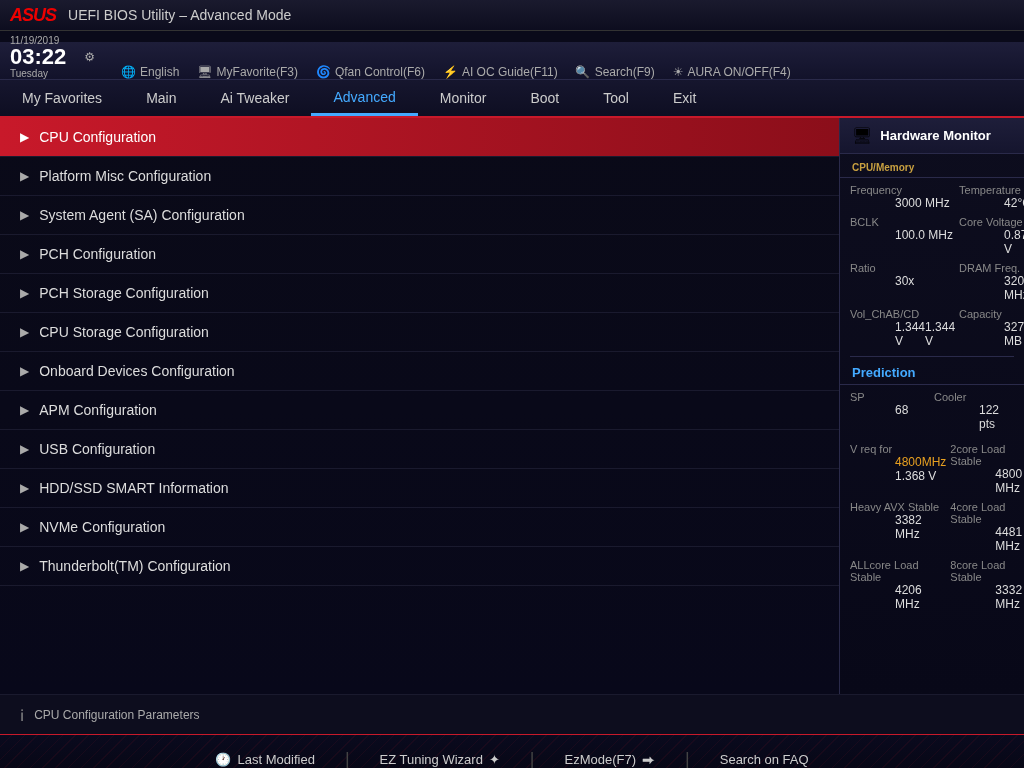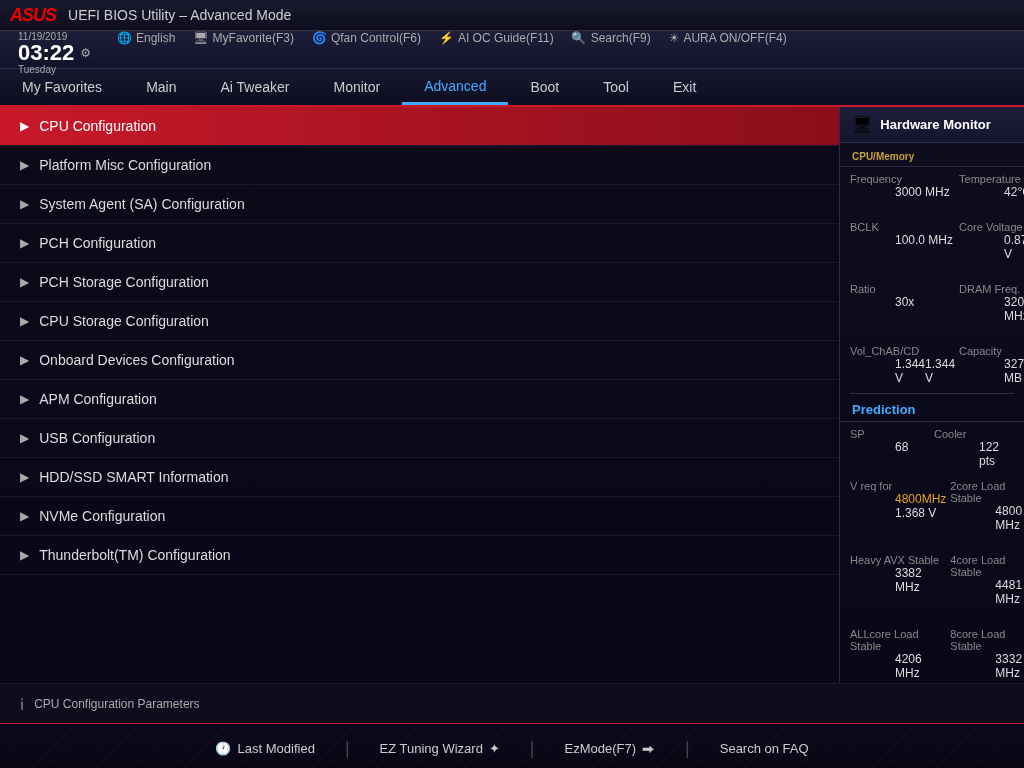--- a/index.html
+++ b/index.html
@@ -34,24 +34,25 @@
       color: #ccc;
       font-size: 14px;
       font-weight: normal;
     }
 
     
     .toolbar {
       background: linear-gradient(180deg, #1e1e3a 0%, #12122a 100%);
       height: 38px;
       display: flex;
-      align-items: flex-start;
-      padding: 0 18px;
+      align-items: flex-end;
+      padding: 0 10px;
       gap: 18px;
       border-bottom: 1px solid #2a2a4a;
+      margin-top: 11px;
     }
     .toolbar-item {
       color: #aaa;
       font-size: 12px;
       display: flex;
       align-items: center;
       gap: 4px;
       cursor: pointer;
     }
     .toolbar-datetime {
@@ -200,21 +201,21 @@
       color: #c8a040;
       font-size: 10px;
       font-weight: bold;
       padding: 8px 12px 4px;
       border-bottom: 1px solid #2a2a4a;
     }
     .hw-grid {
       display: grid;
       grid-template-columns: 1fr 1fr;
       padding: 6px 10px;
-      gap: 22px 4px;
+      gap: 6px 4px;
     }
     .hw-label {
       color: #888;
       font-size: 11px;
     }
     .hw-value {
       color: #ddd;
       font-size: 12px;
       font-weight: normal;
       margin-left: 45px;
@@ -241,21 +242,21 @@
 <body>
 
 <div class="header">
   <span class="asus-logo">ASUS</span>
   <span class="header-title">UEFI BIOS Utility – Advanced Mode</span>
 </div>
 
 <div class="toolbar">
   <div class="toolbar-datetime">
     <span class="toolbar-date">11/19/2019</span>
-    <div style="display:flex;align-items:center;gap:4px">
+    <div style="display:flex;align-items:center;gap:16px">
       <span class="toolbar-time">03:22</span>
       <span class="toolbar-gear">⚙</span>
     </div>
     <span class="toolbar-date">Tuesday</span>
   </div>
   <div class="toolbar-item">
     <span>🌐</span>
     <span>English</span>
   </div>
   <div class="toolbar-item">
@@ -283,25 +284,25 @@
 <div class="nav">
   <div class="nav-item">
     <span>My Favorites</span>
   </div>
   <div class="nav-item">
     <span>Main</span>
   </div>
   <div class="nav-item">
     <span>Ai Tweaker</span>
   </div>
-  <div class="nav-item">
-    <span>Monitor</span>
-  </div>
   <div class="nav-item active">
     <span>Advanced</span>
+  </div>
+  <div class="nav-item">
+    <span>Monitor</span>
   </div>
   <div class="nav-item">
     <span>Boot</span>
   </div>
   <div class="nav-item">
     <span>Tool</span>
   </div>
   <div class="nav-item">
     <span>Exit</span>
   </div>

